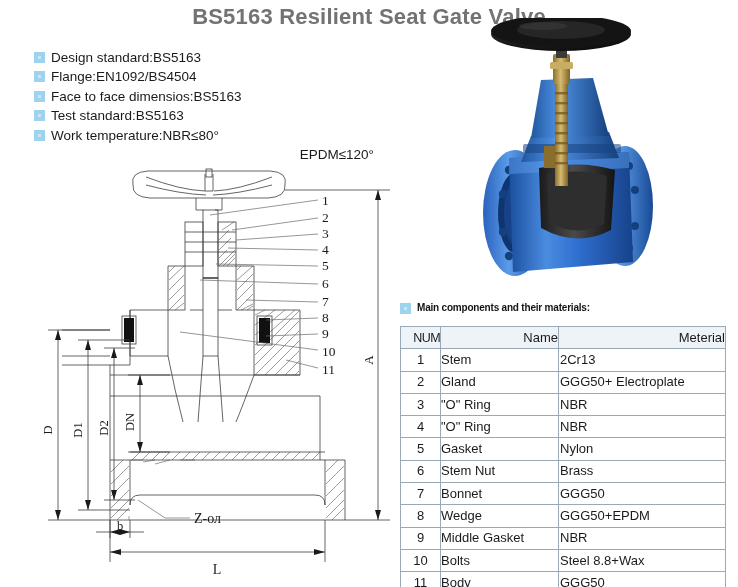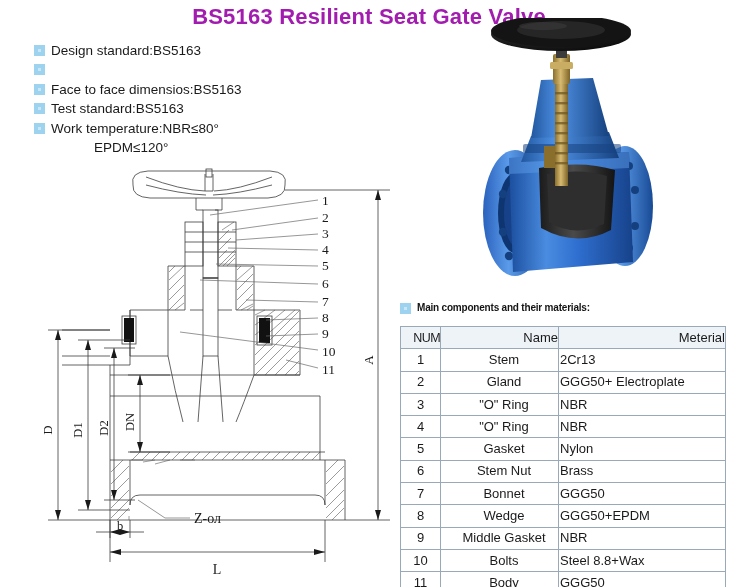--- a/index.html
+++ b/index.html
@@ -1,25 +1,25 @@
 <!DOCTYPE html>
 <html><head>
 <meta charset="utf-8">
 <style>
   html,body{margin:0;padding:0;background:#ffffff;}
   body{width:738px;height:587px;position:relative;overflow:hidden;
        font-family:"Liberation Sans","DejaVu Sans",sans-serif;color:#1a1a1a;}
 
   
   #page-title{position:absolute;left:0;top:4px;width:738px;text-align:center;
-    font-size:22px;font-weight:bold;letter-spacing:.2px;color:#a21caf;
+    font-size:22px;font-weight:bold;letter-spacing:.2px;color:#737373;
     font-family:"Liberation Sans","DejaVu Sans",sans-serif;}
 
   
-  #spec-list{position:absolute;left:34px;top:41px;width:340px;}
+  #spec-list{position:absolute;left:34px;top:48px;width:340px;text-align:right;}
   .spec-row{display:flex;align-items:flex-start;height:19.4px;}
   .bullet{width:11px;height:11px;background:#9dd3ef;margin-top:4px;margin-right:6px;
     flex:0 0 auto;position:relative;}
   .bullet::after{content:"";position:absolute;left:4px;top:4px;width:3px;height:3px;
     background:#c9e6f6;}
   .spec-text{font-size:13.5px;line-height:19px;color:#1a1a1a;white-space:nowrap;}
   .spec-sub{margin-left:60px;font-size:13.5px;line-height:19px;white-space:nowrap;}
 
   
   #product-photo{position:absolute;left:443px;top:18px;width:292px;height:278px;}
@@ -38,35 +38,36 @@
     border-collapse:collapse;table-layout:fixed;}
   #materials-table col.c-num{width:40px;}
   #materials-table col.c-name{width:118px;}
   #materials-table col.c-mat{width:167px;}
   #materials-table th,#materials-table td{
     border:1px solid #9aa9b8;height:21.3px;padding:0;font-size:13px;color:#1a1a1a;
     font-weight:normal;line-height:20px;}
   #materials-table thead th{background:#eef3f8;text-align:right;}
   #materials-table thead th.h-num{font-size:12.5px;letter-spacing:-.6px;}
   #materials-table td.t-num{text-align:center;}
-  #materials-table td.t-name{text-align:center;padding-left:9px;margin-top:19px;}
+  #materials-table td.t-name{text-align:left;padding-left:0;margin-top:19px;}
   #materials-table td.t-mat{text-align:left;padding-left:1px;}
 </style>
 </head>
 <body>
 
 <div id="page-title">BS5163  Resilient Seat Gate Valve</div>
 
 <div id="spec-list">
   <div class="spec-row">
     <span class="bullet"></span>
     <span class="spec-text">Design standard:BS5163</span>
   </div>
   <div class="spec-row">
     <span class="bullet"></span>
+    <span class="spec-text">Flange:EN1092/BS4504</span>
   </div>
   <div class="spec-row">
     <span class="bullet"></span>
     <span class="spec-text">Face to face dimensios:BS5163</span>
   </div>
   <div class="spec-row">
     <span class="bullet"></span>
     <span class="spec-text">Test standard:BS5163</span>
   </div>
   <div class="spec-row">

